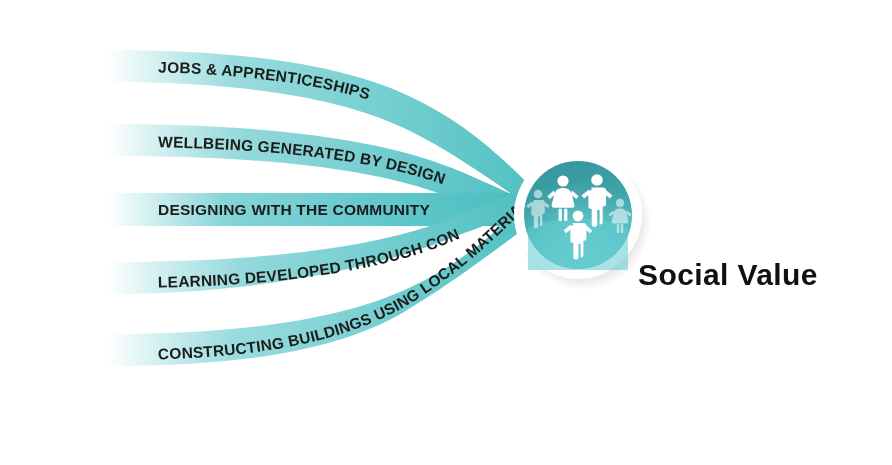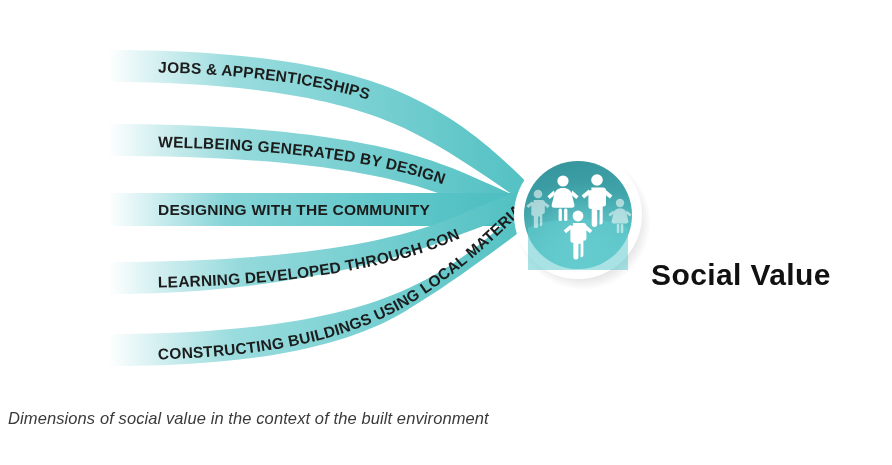--- a/index.html
+++ b/index.html
@@ -45,21 +45,20 @@
   .hub-title {
     position: absolute;
     left: 638px;
     top: 258px;
     font-family: "Liberation Sans Narrow", "Liberation Sans", sans-serif;
     font-weight: bold;
     font-size: 30px;
     color: #111111;
     letter-spacing: 0.4px;
     white-space: nowrap;
-    margin-left: 13px;
   }
 
   .caption {
     position: absolute;
     left: 8px;
     top: 409px;
     font-family: "Liberation Sans Narrow", "Liberation Sans", sans-serif;
     font-style: italic;
     font-size: 16.5px;
     color: #3a3a3a;
@@ -264,14 +263,13 @@
                    a 2.2,2.2 0 0 1 -2.2,-2.2 v -12.4
                    a 3,3 0 0 1 3,-3 z"></path>
           <path d="M 570.4,224.7 l -6.7 5.7 2.3 2.8 5.8 -4.6 z"></path>
           <path d="M 585.6,224.7 l 6.7 5.7 -2.3 2.8 -5.8 -4.6 z"></path>
         </g>
       </g>
     </g>
   </svg>
 
   <div class="hub-title">Social Value</div>
-  <div class="caption">Dimensions of social value in the context of the built environment</div>
 </div>
 
 </body></html>

